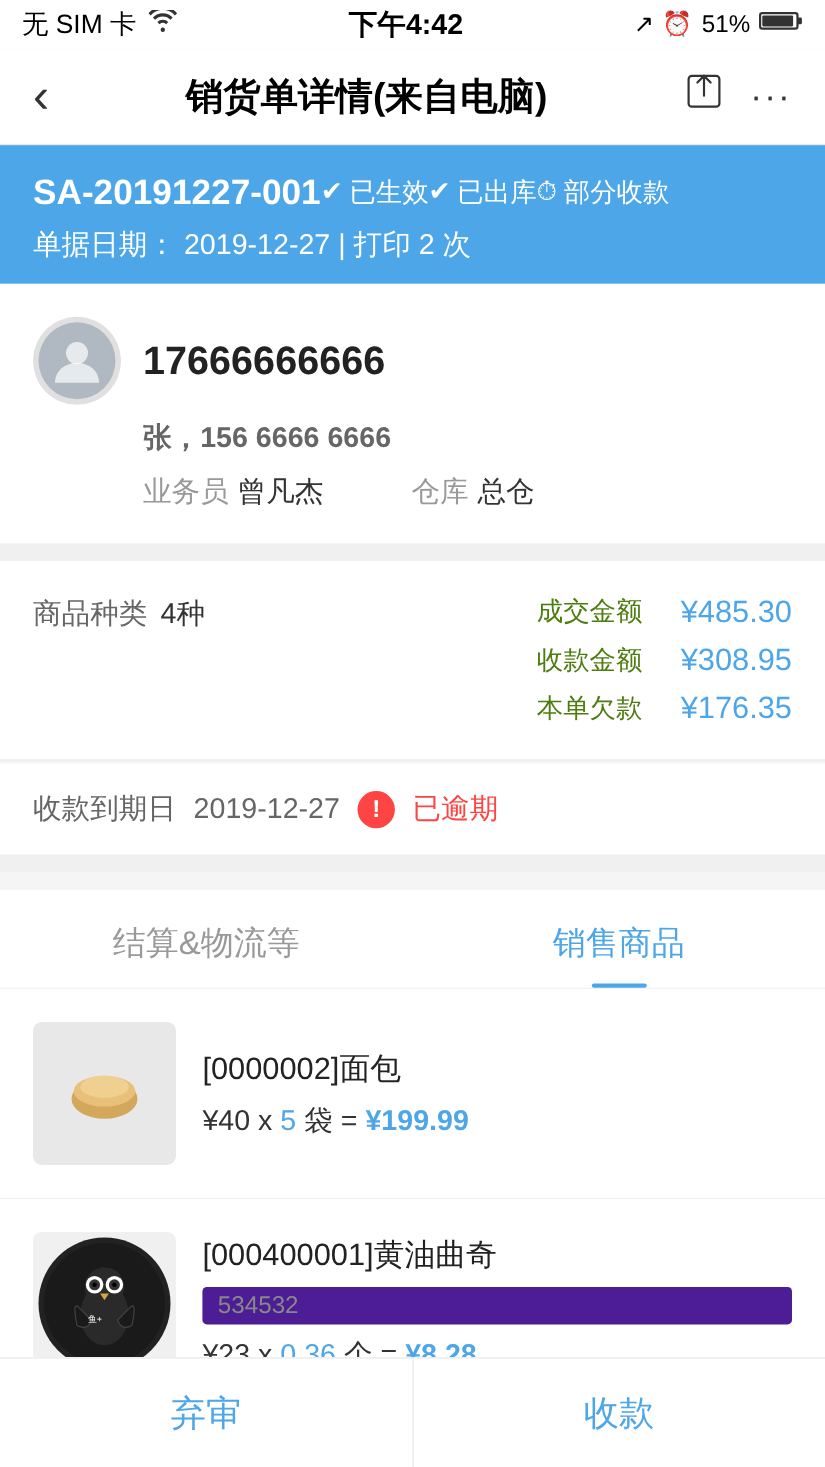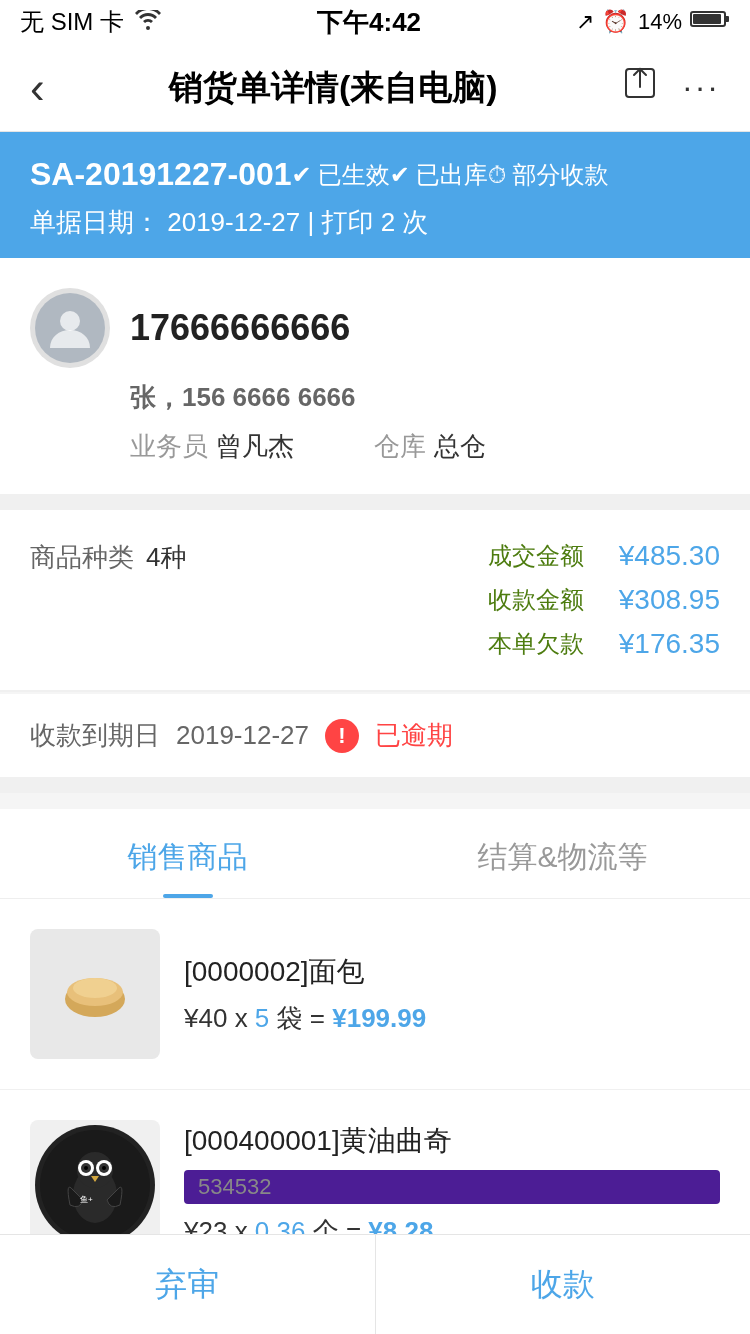--- a/index.html
+++ b/index.html
@@ -331,21 +331,21 @@
     <span>
       <svg width="28" height="20" viewBox="0 0 28 20">
           <path d="M14 16a2 2 0 110 4 2 2 0 010-4zm-5-5a7 7 0 0110 0l-2 2a4.5 4.5 0 00-6 0zm-4-4a12 12 0 0118 0l-2 2a9.5 9.5 0 00-14 0zm-4-4a17 17 0 0126 0l-2 2a14.5 14.5 0 00-22 0z" fill="#333"></path>
         </svg>
     </span>
   </div>
   <div class="status-center">下午4:42</div>
   <div class="status-right">
     <span>↗</span>
     <span>⏰</span>
-    <span>14%</span>
+    <span>51%</span>
     <span>
       <svg width="40" height="20" viewBox="0 0 40 20">
         <rect x="1" y="3" width="34" height="14" rx="2" ry="2" fill="none" stroke="#333" stroke-width="2"></rect>
         <rect x="35" y="7" width="4" height="6" rx="1" fill="#333"></rect>
         <rect x="3" y="5" width="28" height="10" rx="1" fill="#333"></rect>
       </svg>
     </span>
   </div>
 </div>
 
@@ -443,25 +443,25 @@
   <span class="payment-due-text">收款到期日</span>
   <span class="payment-due-text">2019-12-27</span>
   <div class="overdue-badge">!</div>
   <span class="overdue-text">已逾期</span>
 </div>
 
 <div style="height:16px; background:#f0f0f0;"></div>
 
 <div class="tabs-section">
   <div class="tabs-row">
+    <div class="tab">
+      <span>结算&amp;物流等</span>
+    </div>
     <div class="tab active">
       <span>销售商品</span>
-    </div>
-    <div class="tab">
-      <span>结算&amp;物流等</span>
     </div>
   </div>
 </div>
 
 <div class="product-list">
 
   <div class="product-item">
     <div class="product-thumb">
       <div class="bread-placeholder">
         <svg width="80" height="80" viewBox="0 0 80 80" fill="none">

